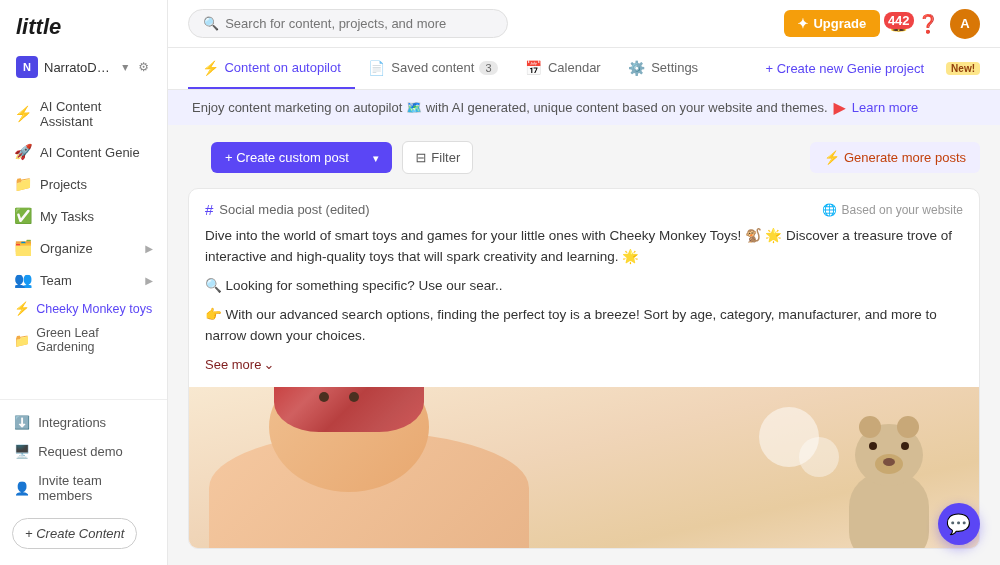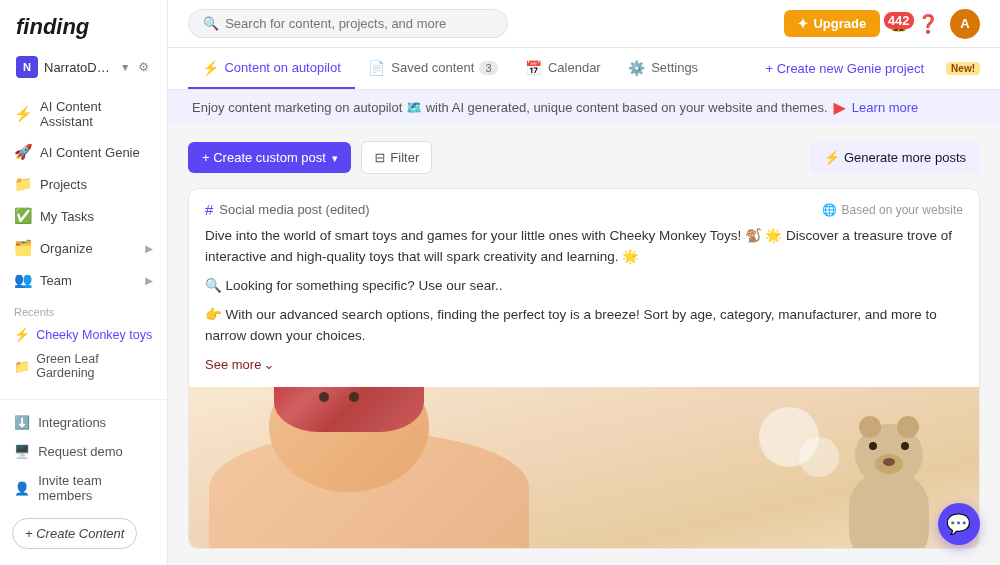--- a/index.html
+++ b/index.html
@@ -55,24 +55,24 @@
     .new-badge { background: #fde68a; color: #92400e; font-size: 10px; border-radius: 4px; padding: 1px 5px; font-weight: 600; }
 
     
     .banner { background: #f0f0ff; padding: 8px 24px; font-size: 13px; color: #555; display: flex; align-items: center; gap: 6px; flex-shrink: 0; }
     .learn-more { color: #5b46f5; font-weight: 500; cursor: pointer; }
     .yt-icon { color: #ef4444; font-size: 16px; }
 
     
     .content-area { flex: 1; padding: 16px 20px; overflow-y: auto; display: flex; flex-direction: column; gap: 14px; }
     .toolbar-row { display: flex; align-items: center; gap: 10px; }
-    .create-post-btn { background: #5b46f5; color: #fff; border: none; border-radius: 6px; padding: 8px 14px; font-size: 13px; font-weight: 500; cursor: pointer; display: flex; align-items: flex-end; gap: 6px; }
+    .create-post-btn { background: #5b46f5; color: #fff; border: none; border-radius: 6px; padding: 8px 14px; font-size: 13px; font-weight: 500; cursor: pointer; display: flex; align-items: flex-end; gap: 24px; margin-left: 23px; }
     .create-post-btn .dropdown-arrow { font-size: 11px; }
     .filter-btn { background: #fff; border: 1px solid #ddd; border-radius: 6px; padding: 8px 12px; font-size: 13px; cursor: pointer; display: flex; align-items: center; gap: 5px; color: #555; }
-    .generate-btn { background: #f0eeff; border: none; border-radius: 6px; padding: 8px 14px; font-size: 13px; font-weight: 500; cursor: pointer; display: flex; align-items: center; gap: 5px; color: #0f172a; margin-left: auto; text-align: right; }
+    .generate-btn { background: #f0eeff; border: none; border-radius: 6px; padding: 8px 14px; font-size: 13px; font-weight: 500; cursor: pointer; display: flex; align-items: center; gap: 5px; color: #c2410c; margin-left: auto; text-align: right; }
 
     
     .post-card { background: #fff; border-radius: 10px; border: 1px solid #e8e8e8; overflow: hidden; }
     .post-card-header { display: flex; align-items: center; justify-content: space-between; padding: 12px 16px 8px; }
     .post-type { display: flex; align-items: center; gap: 6px; font-size: 13px; color: #666; }
     .post-type-icon { color: #5b46f5; font-size: 15px; }
     .post-source { font-size: 12px; color: #999; display: flex; align-items: center; gap: 4px; }
     .post-body { padding: 0 16px 12px; font-size: 13.5px; color: #333; line-height: 1.55; }
     .post-body p { margin-bottom: 8px; }
     .see-more { color: #7f1d1d; cursor: pointer; font-size: 13px; display: flex; align-items: center; gap: 2px; }
@@ -87,21 +87,21 @@
 
     
     .content-area::-webkit-scrollbar { width: 4px; }
     .content-area::-webkit-scrollbar-thumb { background: #ddd; border-radius: 4px; }
   </style>
 </head>
 <body>
 
 <div class="sidebar">
   <div class="sidebar-logo">
-    <span class="logo-text">finding</span>
+    <span class="logo-text">little</span>
   </div>
 
   <div class="sidebar-account">
     <div class="account-avatar">
       <span>N</span>
     </div>
     <span class="account-name">NarratoDo...</span>
     <span class="icon-btn">▾</span>
     <span class="icon-btn">⚙</span>
   </div>
@@ -127,21 +127,20 @@
       <span class="nav-icon">🗂️</span>
       <span>Organize</span>
       <span class="expand">▶</span>
     </div>
     <div class="nav-item">
       <span class="nav-icon">👥</span>
       <span>Team</span>
       <span class="expand">▶</span>
     </div>
 
-    <div class="sidebar-section-label">Recents</div>
     <div class="recent-item active">
       <span class="recent-icon">⚡</span>
       <span>Cheeky Monkey toys</span>
     </div>
     <div class="recent-item">
       <span class="recent-icon">📁</span>
       <span>Green Leaf Gardening</span>
     </div>
   </div>
 

